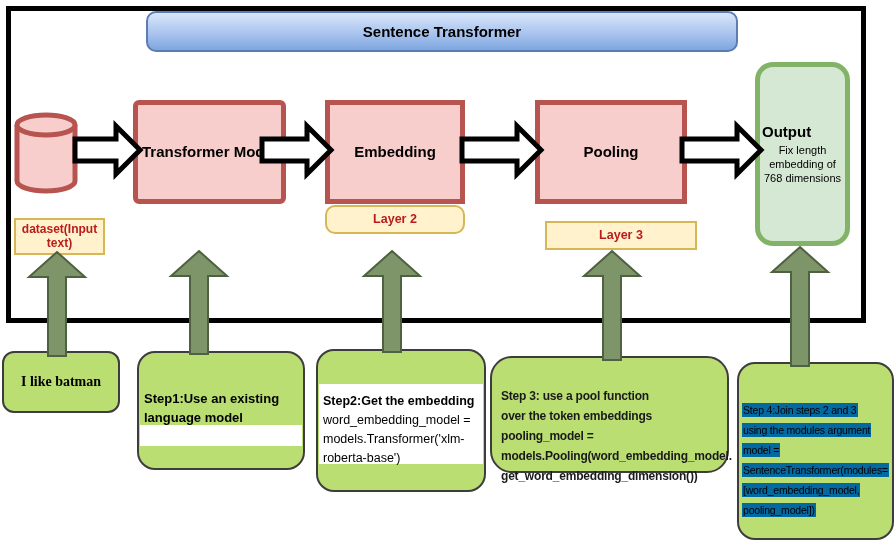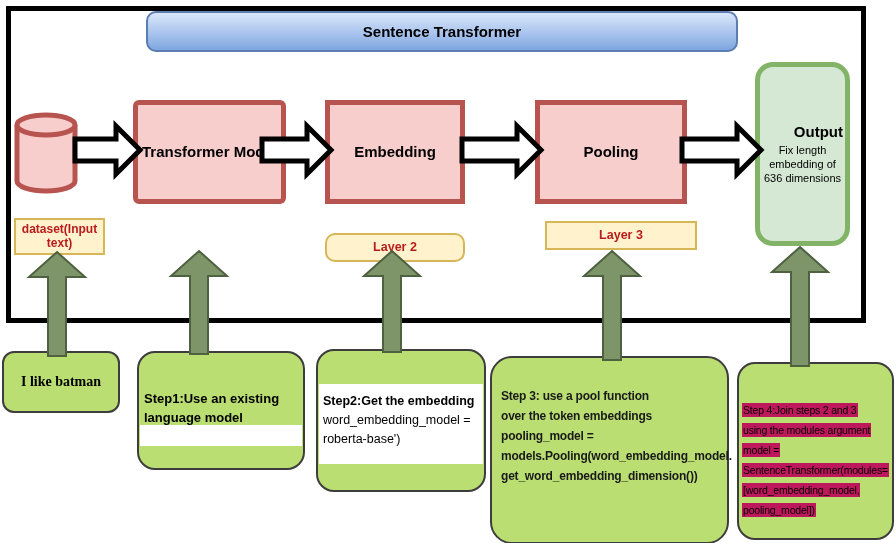--- a/index.html
+++ b/index.html
@@ -31,27 +31,27 @@
   .stage.s2{left:325px;width:140px;}
   .stage.s3{left:535px;width:152px;}
   
   .ylabel{
     position:absolute;box-sizing:border-box;background:#fff2cc;border:2px solid #d6b656;
     display:flex;align-items:center;justify-content:center;text-align:center;
     font-weight:bold;font-size:12.5px;color:#b91c1c;line-height:1.15;z-index:3;
   }
   .ylabel.l0{left:14px;top:218px;width:91px;height:37px;font-size:12px;}
   .ylabel.l1{left:133px;top:221px;width:132px;height:29px;}
-  .ylabel.l2{left:325px;top:233px;width:140px;height:29px;border-radius:10px;}
+  .ylabel.l2{left:325px;top:205px;width:140px;height:29px;border-radius:10px;}
   .ylabel.l3{left:545px;top:221px;width:152px;height:29px;}
   
   .output-box{
     position:absolute;left:755px;top:62px;width:95px;height:184px;box-sizing:border-box;
     background:#d5e8d4;border:5px solid #82b366;border-radius:18px;
-    display:flex;flex-direction:column;align-items:flex-end;justify-content:center;
+    display:flex;flex-direction:column;align-items:flex-start;justify-content:center;
     text-align:center;z-index:3;padding:2px;
   }
   .output-box .o-title{font-weight:bold;font-size:15px;margin-bottom:3px;}
   .output-box .o-sub{font-size:11px;line-height:1.3;}
   
   .cyl{position:absolute;left:14px;top:112px;z-index:3;}
   
   .note{
     position:absolute;box-sizing:border-box;background:#bade72;border:2px solid #3d3d3d;
     z-index:4;
@@ -69,31 +69,31 @@
   .note.step1 .stripe{
     position:absolute;left:1px;right:1px;top:72px;height:21px;background:#fff;
   }
   .note.step2{left:316px;top:349px;width:170px;height:143px;border-radius:18px;}
   .note.step2 .wblock{
     position:absolute;left:1px;right:1px;top:33px;height:80px;background:#fff;
     padding:8px 0 0 4px;box-sizing:border-box;
   }
   .note.step2 .ln{font-size:12.5px;line-height:19px;white-space:nowrap;}
   .note.step2 .ln.first{font-weight:bold;}
-  .note.step3{left:490px;top:356px;width:239px;height:188px;border-radius:22px;}
+  .note.step3{left:490px;top:356px;width:239px;height:117px;border-radius:22px;}
   .note.step3 .body3{
     position:absolute;left:9px;top:28px;right:2px;
     font-weight:bold;font-size:12px;line-height:20px;color:#1a1a1a;
   }
   .note.step3 .ln{white-space:nowrap;letter-spacing:-0.2px;}
   .note.step4{left:737px;top:362px;width:157px;height:178px;border-radius:18px;}
   .note.step4 .body4{position:absolute;left:3px;top:36px;right:1px;}
   .note.step4 .lnrow{height:20px;}
   .note.step4 .lnrow span{
-    background:#be185d;font-size:10.5px;letter-spacing:-0.2px;white-space:nowrap;
+    background:#0369a1;font-size:10.5px;letter-spacing:-0.2px;white-space:nowrap;
     padding:1px 1px;
   }
   
   .overlay{position:absolute;left:0;top:0;width:896px;height:543px;z-index:6;pointer-events:none;}
 </style>
 </head>
 <body>
 
 <div id="canvas">
 
@@ -111,40 +111,41 @@
   </div>
   <div class="stage s2">
     <span>Embedding</span>
   </div>
   <div class="stage s3">
     <span>Pooling</span>
   </div>
 
   <div class="output-box">
     <div class="o-title">Output</div>
-    <div class="o-sub">Fix length embedding of 636 dimensions</div>
+    <div class="o-sub">Fix length embedding of 768 dimensions</div>
   </div>
 
   <div class="ylabel l0">dataset(Input text)</div>
   <div class="ylabel l2">Layer 2</div>
   <div class="ylabel l3">Layer 3</div>
 
   <div class="note example">
     <span>I like batman</span>
   </div>
 
   <div class="note step1">
     <div class="txt">Step1:Use an existing language model</div>
     <div class="stripe"></div>
   </div>
 
   <div class="note step2">
     <div class="wblock">
       <div class="ln first">Step2:Get the embedding</div>
       <div class="ln">word_embedding_model =</div>
+      <div class="ln">models.Transformer('xlm-</div>
       <div class="ln">roberta-base')</div>
     </div>
   </div>
 
   <div class="note step3">
     <div class="body3">
       <div class="ln">Step 3: use a pool function</div>
       <div class="ln">over the token embeddings</div>
       <div class="ln">pooling_model =</div>
       <div class="ln">models.Pooling(word_embedding_model.</div>

